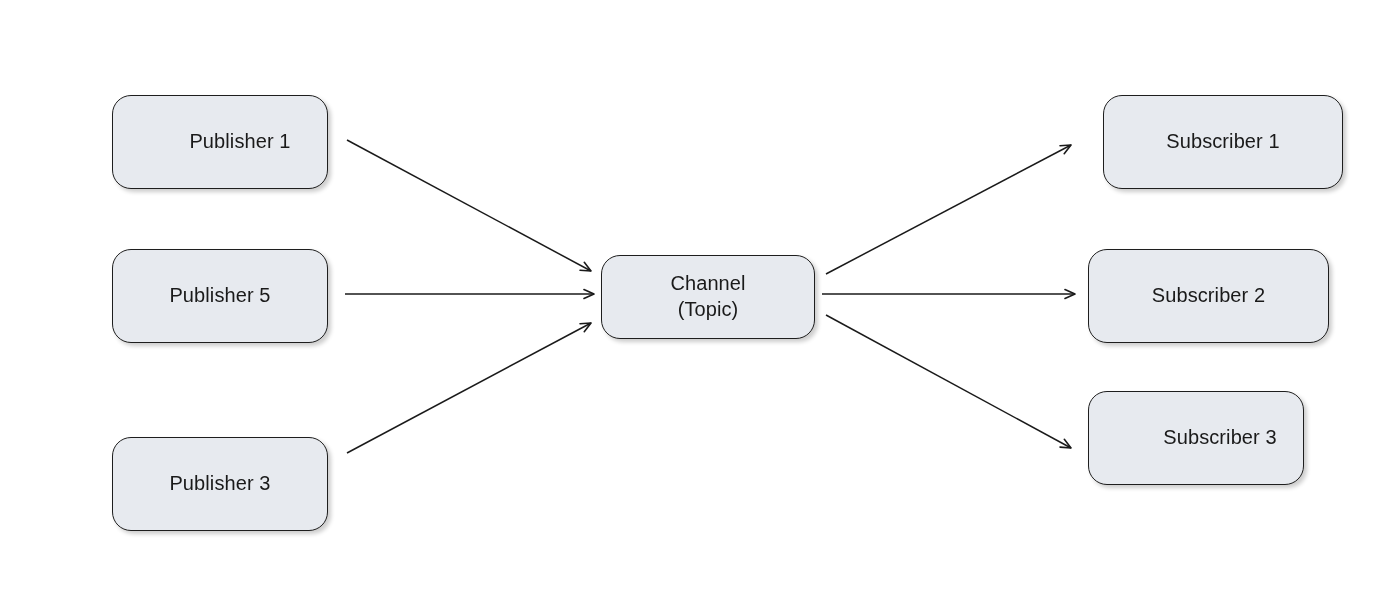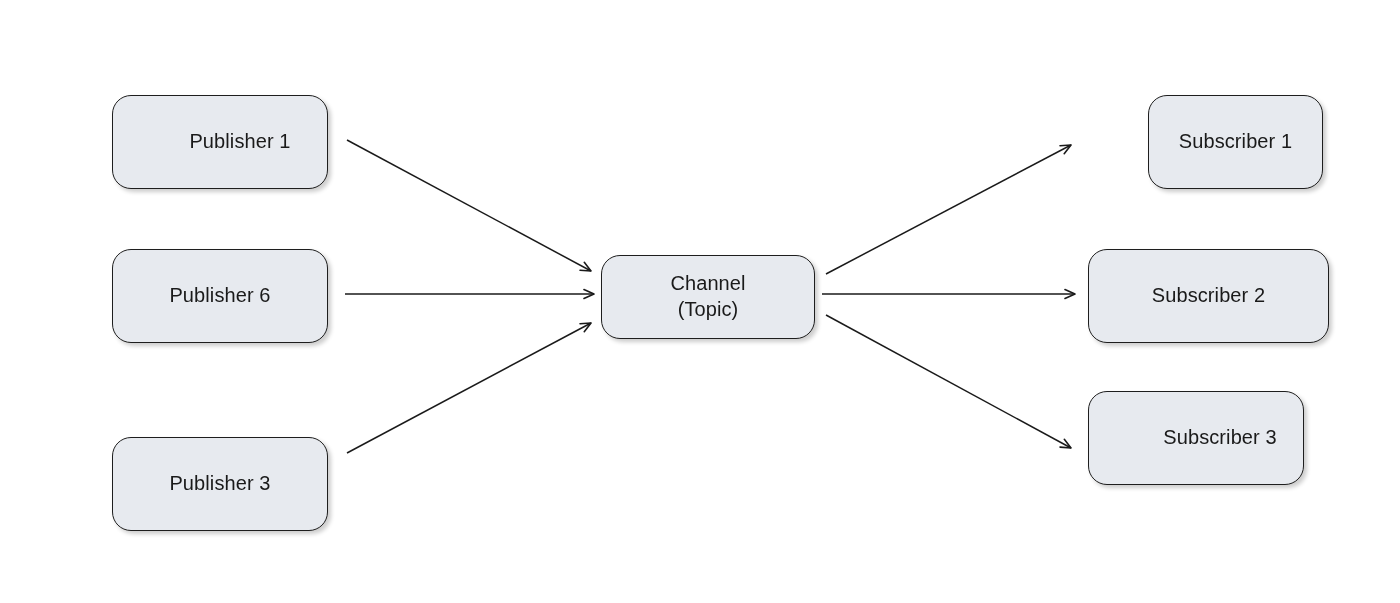--- a/index.html
+++ b/index.html
@@ -76,30 +76,30 @@
         <line x1="826" y1="315" x2="1071" y2="448" stroke="#1a1a1a" stroke-width="1.5"></line>
         <path d="M 1060.0328840294383 447.1500780693192 L 1071 448 L 1064.3127463011533 439.26612125300204" fill="none" stroke="#1a1a1a" stroke-width="1.6" stroke-linecap="round" stroke-linejoin="round"></path>
       </g>
     </svg>
 
   <div id="node-layer">
       <div class="node" style="left: 112px; top: 95px; width: 216px; height: 94px; background: rgb(231, 234, 239); border-color: rgb(30, 30, 30); padding-left: 40px;">
         <span class="node-label">Publisher 1</span>
       </div>
       <div class="node" style="left: 112px; top: 249px; width: 216px; height: 94px; background: rgb(231, 234, 239); border-color: rgb(30, 30, 30);">
-        <span class="node-label">Publisher 6</span>
+        <span class="node-label">Publisher 5</span>
       </div>
       <div class="node" style="left: 112px; top: 391px; width: 216px; height: 94px; background: rgb(231, 234, 239); border-color: rgb(30, 30, 30); margin-top: 46px;">
         <span class="node-label">Publisher 3</span>
       </div>
       <div class="node" style="left: 601px; top: 255px; width: 214px; height: 84px; background: rgb(231, 234, 239); border-color: rgb(30, 30, 30);">
         <span class="node-label">Channel
 (Topic)</span>
       </div>
-      <div class="node" style="left: 1148px; top: 95px; width: 175px; height: 94px; background: rgb(231, 234, 239); border-color: rgb(30, 30, 30);">
+      <div class="node" style="left: 1103px; top: 95px; width: 240px; height: 94px; background: rgb(231, 234, 239); border-color: rgb(30, 30, 30);">
         <span class="node-label">Subscriber 1</span>
       </div>
       <div class="node" style="left: 1088px; top: 249px; width: 241px; height: 94px; background: rgb(231, 234, 239); border-color: rgb(30, 30, 30);">
         <span class="node-label">Subscriber 2</span>
       </div>
       <div class="node" style="left: 1088px; top: 391px; width: 216px; height: 94px; background: rgb(231, 234, 239); border-color: rgb(30, 30, 30); padding-left: 48px;">
         <span class="node-label">Subscriber 3</span>
       </div>
     </div>
 

